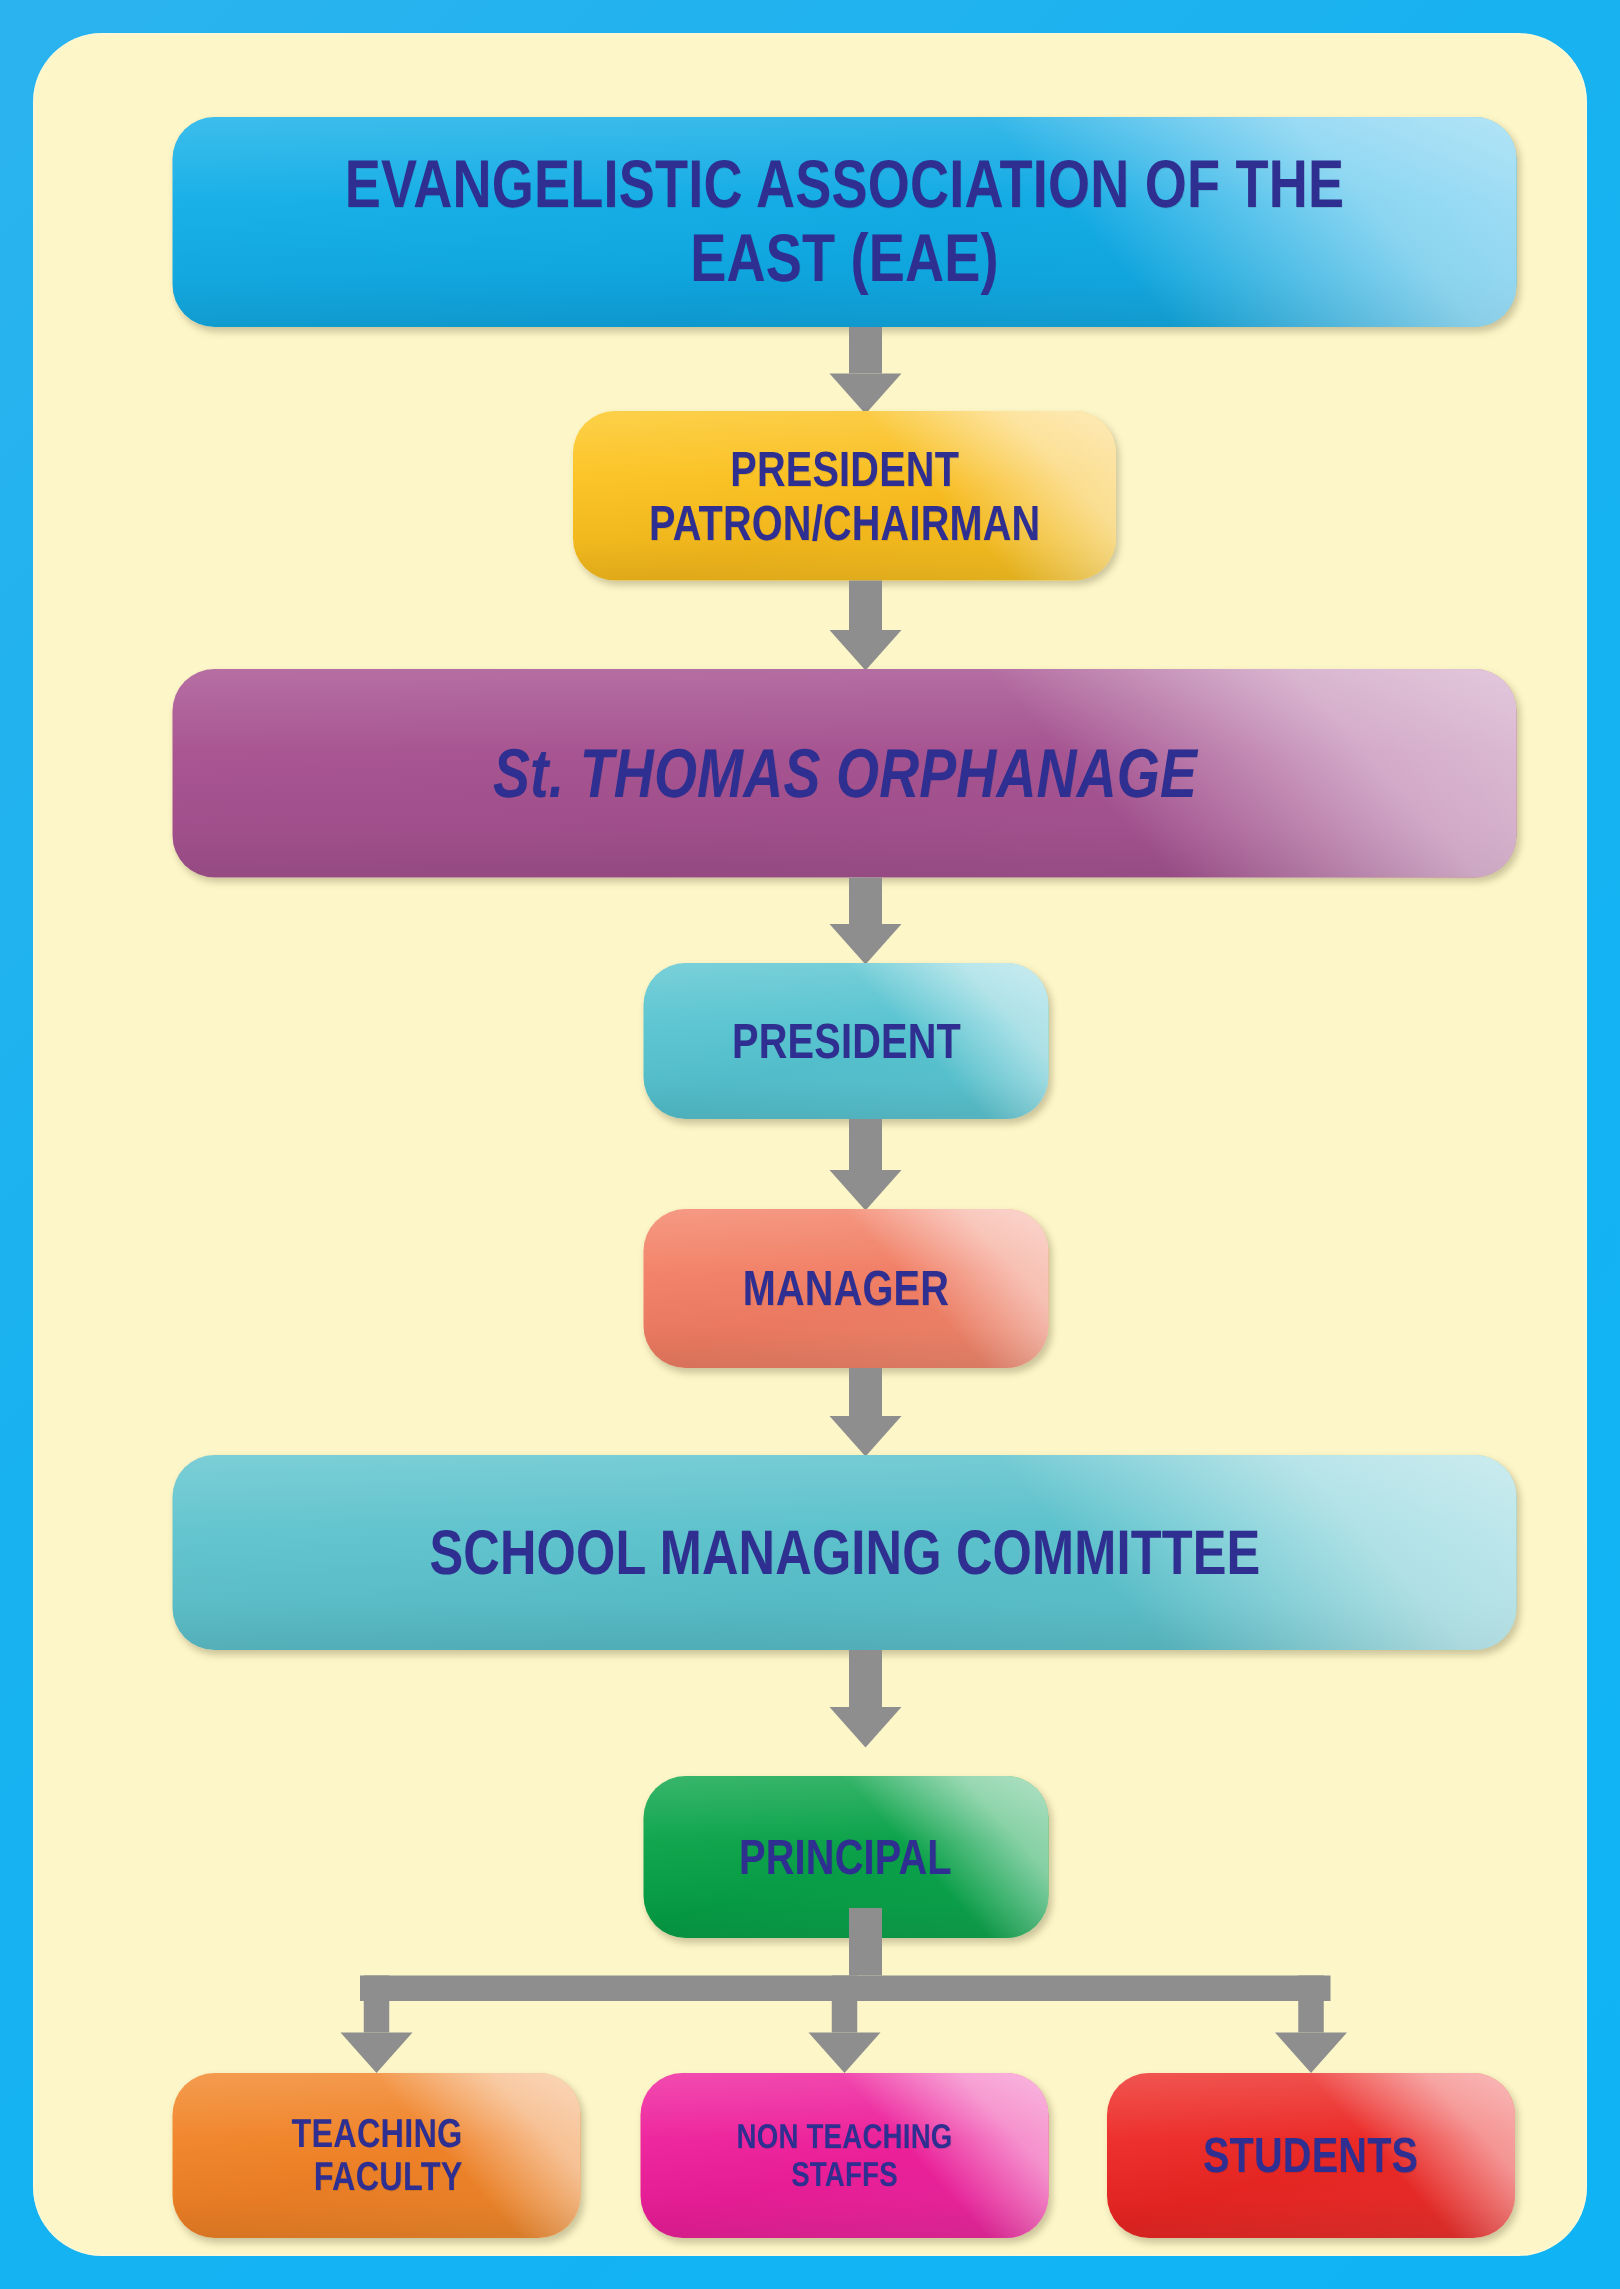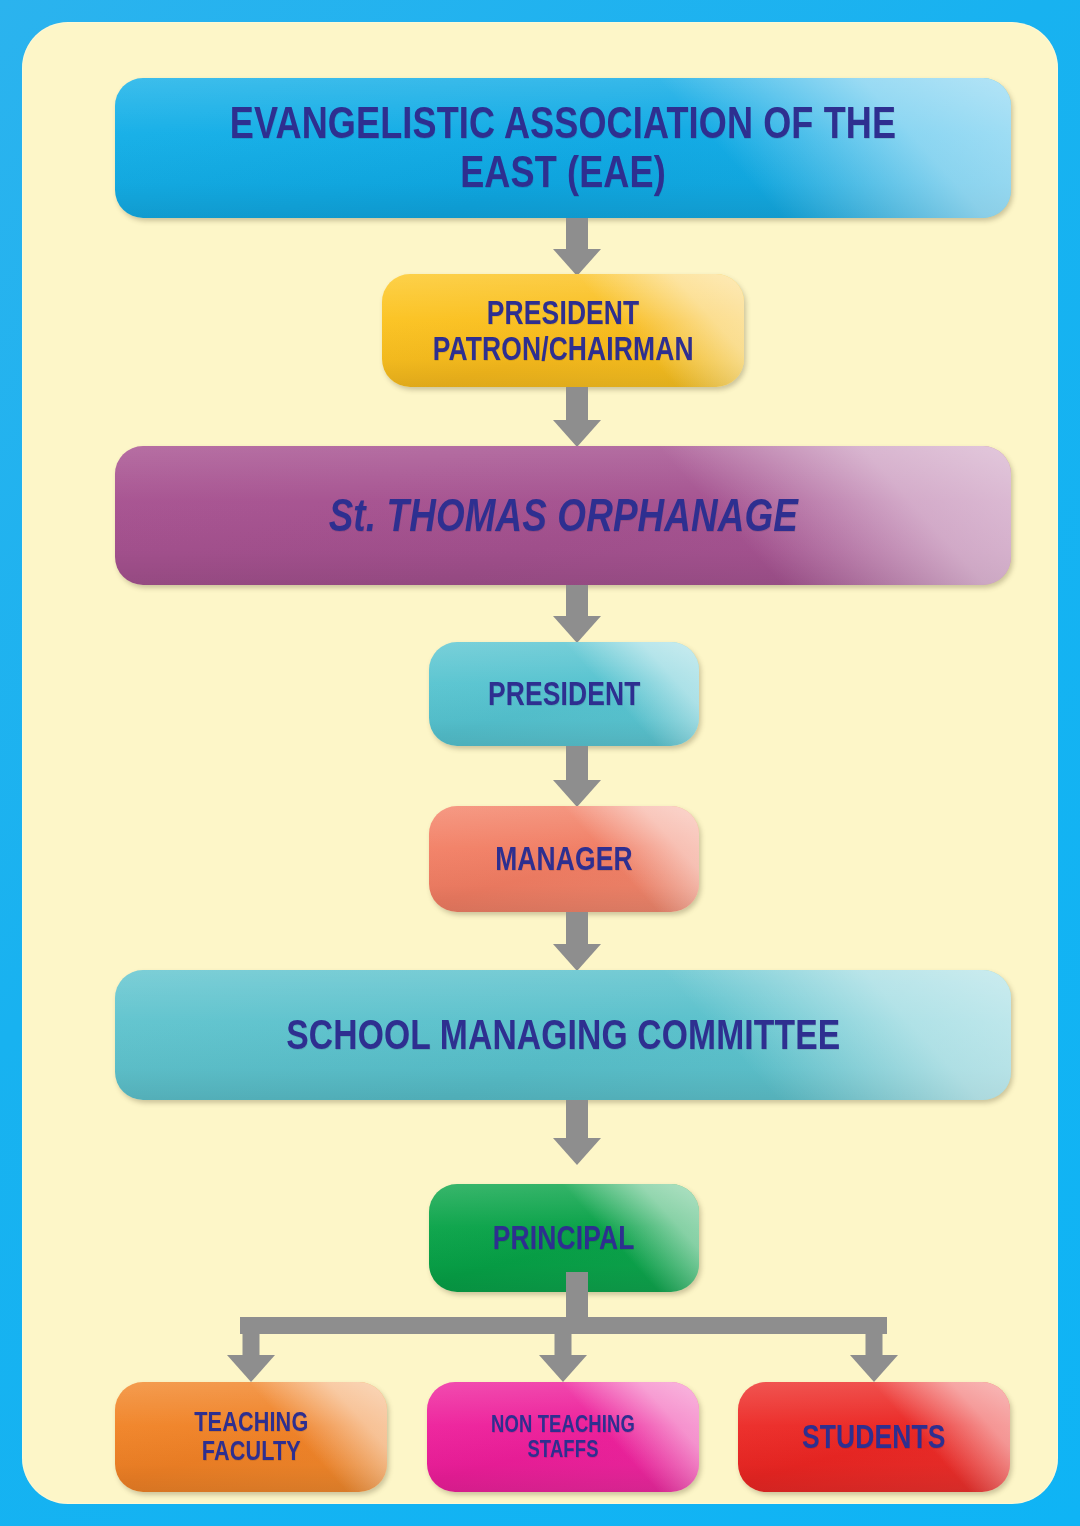--- a/index.html
+++ b/index.html
@@ -104,21 +104,21 @@
 
   #n-smc       { left:  93px; top:  948px; width: 896px; height: 130px;
                 background: linear-gradient(160deg,#63c5cf 0%,#58c0cb 55%,#63c7d1 100%); text-align: center; }
   #n-smc .label { font-size: 42px; }
 
   #n-principal { left: 407px; top: 1142px; width: 270px; height: 108px;
                 background: linear-gradient(165deg,#12a84f 0%,#06a046 55%,#11a750 100%); margin-top: 20px; }
   #n-principal .label { font-size: 33px; }
 
   #n-teaching  { left:  93px; top: 1360px; width: 272px; height: 110px;
-                background: linear-gradient(165deg,#f2892e 0%,#ef8025 55%,#f18a2e 100%); }
+                background: linear-gradient(165deg,#f2892e 0%,#ef8025 55%,#f18a2e 100%); text-align: right; }
   #n-teaching .label { font-size: 27px; }
 
   #n-nonteaching { left: 405px; top: 1360px; width: 272px; height: 110px;
                 background: linear-gradient(165deg,#ef29a0 0%,#ec1d99 55%,#ee2ba1 100%); }
   #n-nonteaching .label { font-size: 23px; }
 
   #n-students  { left: 716px; top: 1360px; width: 272px; height: 110px;
                 background: linear-gradient(165deg,#ee3430 0%,#ea2522 55%,#ed332f 100%); }
   #n-students .label { font-size: 33px; }
 

